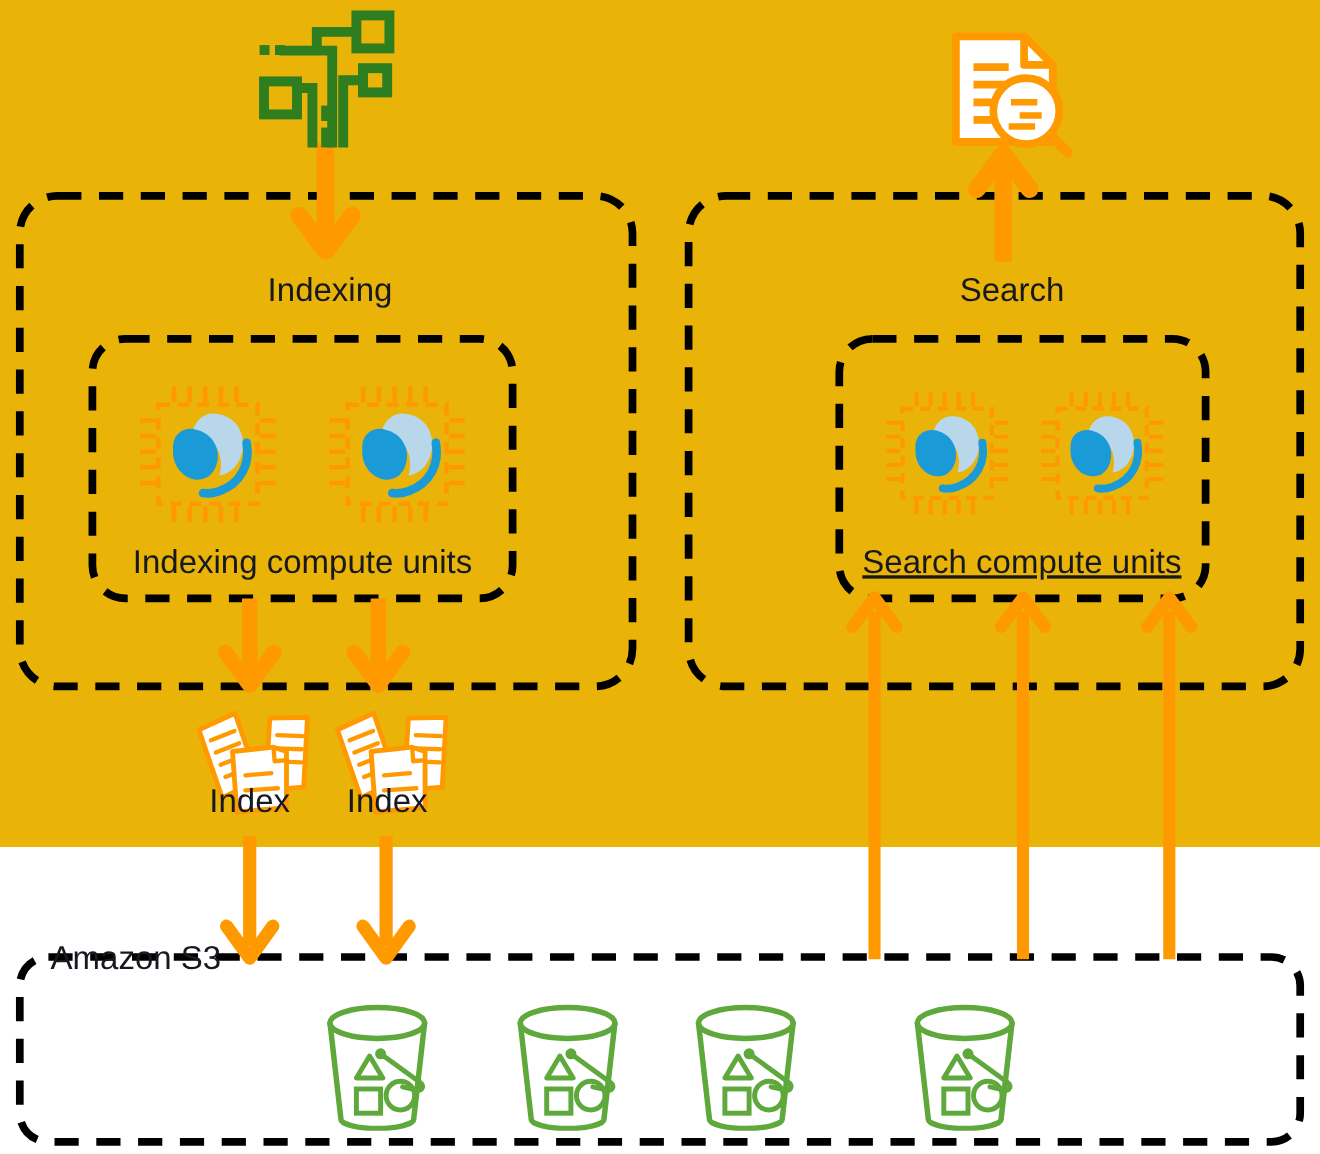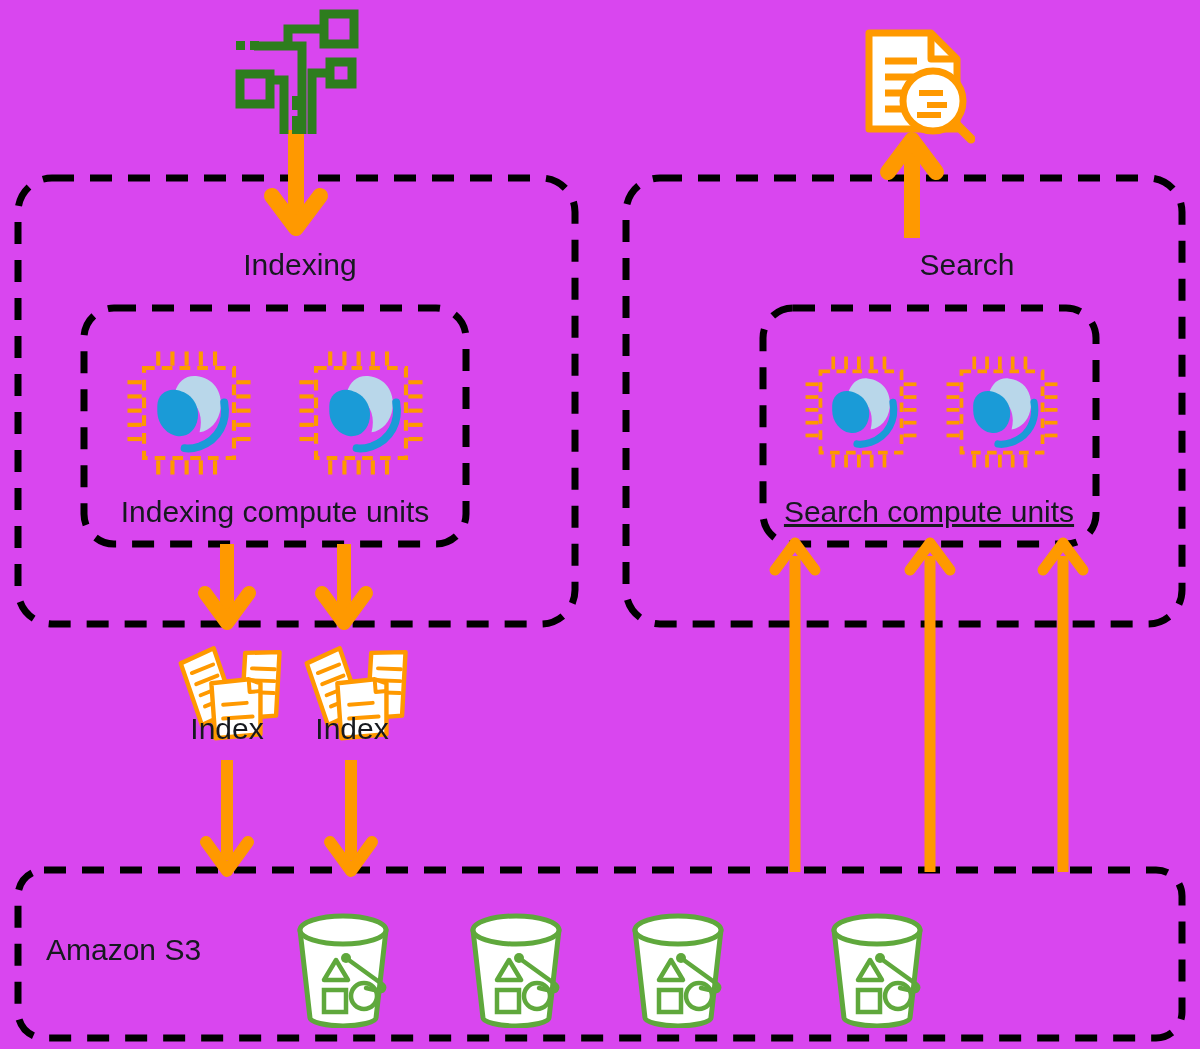--- a/index.html
+++ b/index.html
@@ -10,22 +10,22 @@
   }
   body {
     font-family: "Liberation Sans", sans-serif;
     width: 1200px;
     height: 1049px;
     overflow: hidden;
   }
   #canvas {
     position: relative;
     width: 1200px;
-    height: 1049px;
-    background: #d946ef;
+    height: 770px;
+    background: #eab308;
   }
   .svg-layer {
     position: absolute;
     left: 0;
     top: 0;
     width: 1200px;
     height: 1049px;
   }
   .label {
     position: absolute;
@@ -267,19 +267,19 @@
   </svg>
 
   <div class="label center" style="left:300px; top:248px;">Indexing</div>
 
   <div class="label center" style="left:275px; top:495px;text-align:center;">Indexing compute units</div>
 
   <div class="label center" style="left:227px; top:712px;">Index</div>
 
   <div class="label center" style="left:352px; top:712px;">Index</div>
 
-  <div class="label center" style="left:920px; top:248px;margin-left:47px;">Search</div>
+  <div class="label center" style="left:920px; top:248px;">Search</div>
 
   <div class="label center" style="left:929px; top:495px;text-decoration:underline;">Search compute units</div>
 
-  <div class="label" style="left:46px; top:933px;">Amazon S3</div>
+  <div class="label" style="left:46px; top:855px;">Amazon S3</div>
 
 </div>
 
 </body></html>

